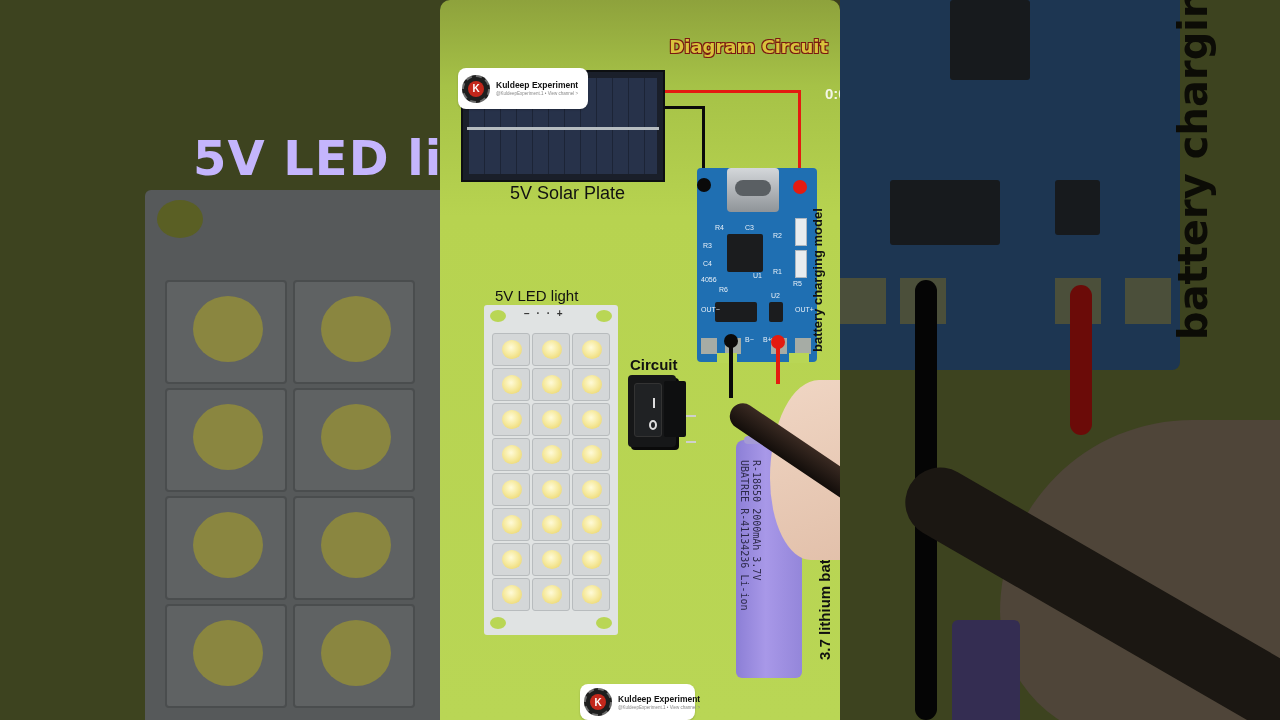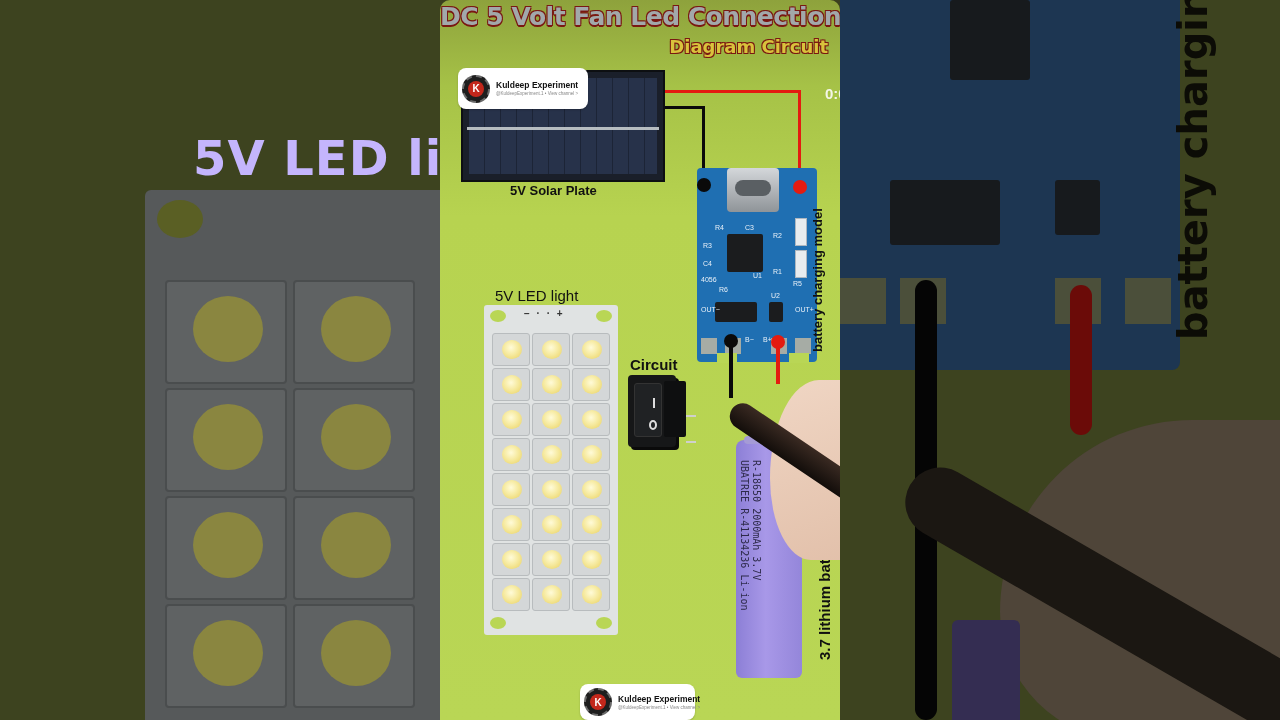--- a/index.html
+++ b/index.html
@@ -30,21 +30,21 @@
     text-shadow: -1px -1px 0 #7a1812, 1px -1px 0 #7a1812, -1px 1px 0 #7a1812, 1px 1px 0 #7a1812, 0 2px 0 #7a1812; white-space:nowrap; }
   .subtitle { position:absolute; right:12px; top:36px; font-size:18px; font-weight:bold; color:#d9c23c; font-family:"DejaVu Sans", sans-serif;
     text-shadow: -1px -1px 0 #7a1812, 1px -1px 0 #7a1812, -1px 1px 0 #7a1812, 1px 1px 0 #7a1812; }
 
   .timestamp { position:absolute; left:349px; top:85px; font-size:15px; color:#f4f6e8; font-weight:bold;margin-left:36px; }
 
   
   .solar { position:absolute; left:21px; top:70px; width:204px; height:112px; background:#1a1f2a; border:2px solid #0d0f12; box-sizing:border-box; }
   .solar-cells { position:absolute; left:6px; top:6px; right:6px; bottom:6px; background:repeating-linear-gradient(90deg,#27324a 0 15px,#1c2436 15px 16px); }
   .solar-bus { position:absolute; left:4px; right:4px; top:55px; height:3px; background:#b6bcc0; }
-  .solar-label { position:absolute; left:70px; top:183px; font-size:13px; font-weight:bold; color:#111; }
+  .solar-label { position:absolute; left:70px; top:183px; font-size:18px; font-weight:normal; color:#111; }
 
   .channel-chip { position:absolute; background:#fff; border-radius:8px; display:flex; align-items:center; padding:0 10px 0 4px; box-sizing:border-box; box-shadow:0 1px 2px rgba(0,0,0,.2); }
   .chip-top { left:18px; top:68px; width:130px; height:41px; }
   .chip-bottom { left:140px; top:684px; width:115px; height:36px; }
   .chip-avatar { width:28px; height:28px; border-radius:50%; background:#1e1e1e; border:2px dashed #6a6a6a; box-sizing:border-box; display:flex; align-items:center; justify-content:center; margin-right:6px; flex-shrink:0; }
   .chip-avatar span { width:16px; height:16px; border-radius:50%; background:#c3271b; color:#fff; font-size:10px; font-weight:bold; display:flex; align-items:center; justify-content:center; }
   .chip-name { font-size:8.5px; font-weight:bold; color:#111; line-height:10px; white-space:nowrap; }
   .chip-handle { font-size:4.5px; color:#888; white-space:nowrap; line-height:7px; }
 
   
@@ -123,21 +123,20 @@
   </div>
   <div class="bg-wire-b"></div>
   <div class="bg-wire-r"></div>
   <div class="bg-vtext">battery chargin</div>
   <div class="bg-hand"></div>
   <div class="bg-pen"></div>
   <div class="bg-batt"></div>
 </div>
 
 <div class="video">
-  <div class="title">DC 5 Volt Fan Led Connection</div>
   <div class="subtitle">Diagram Circuit</div>
 
   <div class="wire red" style="left:225px;top:90px;width:136px;height:3px;"></div>
   <div class="wire red" style="left:358px;top:90px;width:3px;height:96px;"></div>
   <div class="wire black" style="left:225px;top:106px;width:40px;height:3px;"></div>
   <div class="wire black" style="left:262px;top:106px;width:3px;height:78px;"></div>
 
   <div class="solar">
     <div class="solar-cells"></div>
     <div class="solar-bus"></div>

